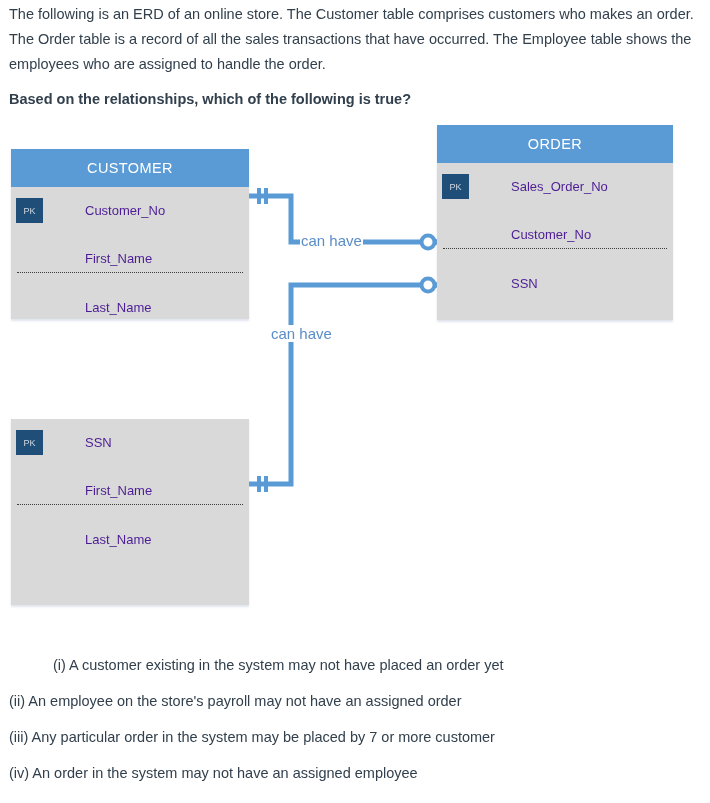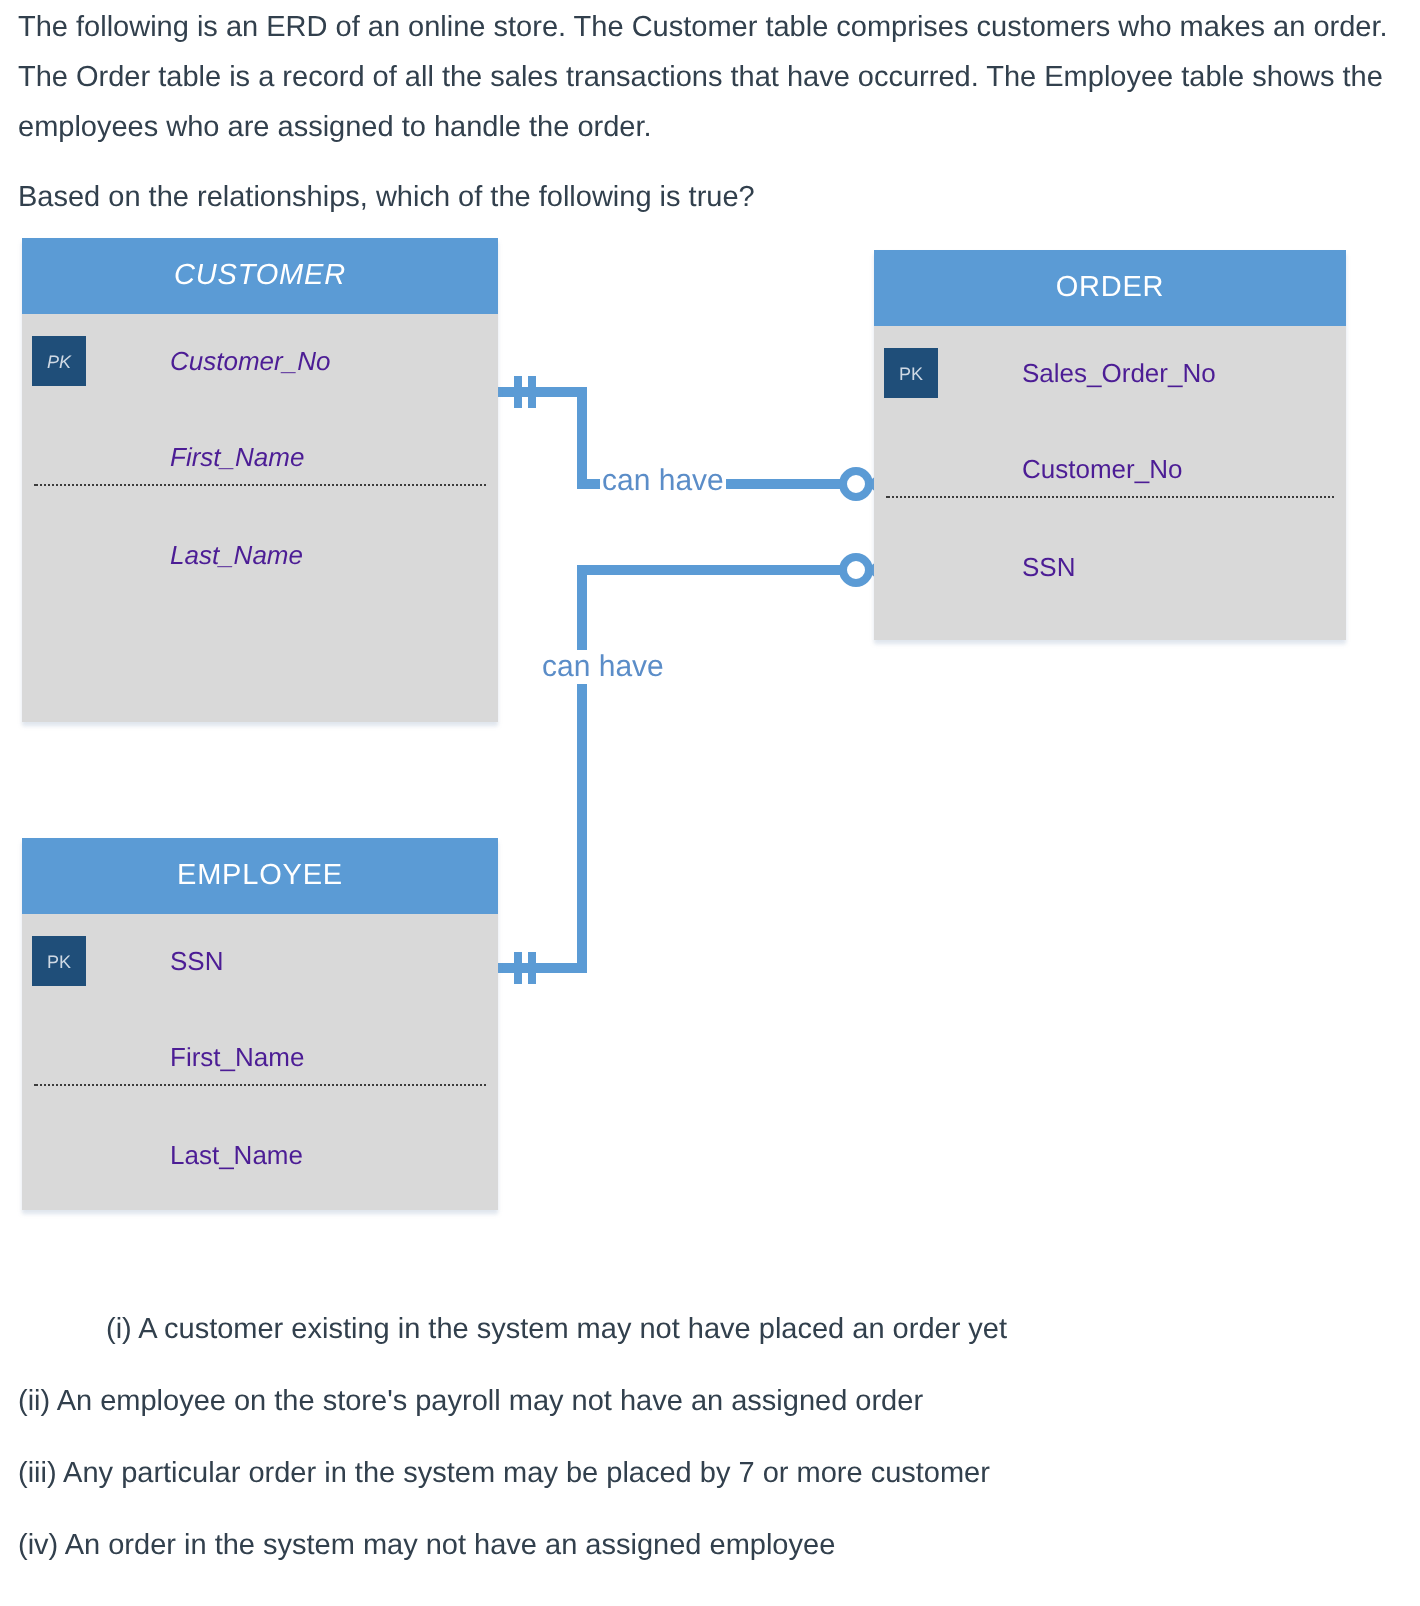--- a/index.html
+++ b/index.html
@@ -19,21 +19,21 @@
   
   .prose {
     position: absolute;
     left: 9px;
     width: 694px;
     font-size: 14.5px;
     line-height: 25px;
     color: #32404d;
   }
   #intro-paragraph { top: 2px; }
-  #question-prompt { top: 87px; }
+  #question-prompt { top: 87px; font-weight: bold; }
 
   
   #erd-diagram {
     position: absolute;
     left: 0;
     top: 118px;
     width: 710px;
     height: 510px;
   }
   #erd-connectors {
@@ -90,21 +90,21 @@
     color: #4c1d95;
   }
   .pk-divider {
     position: absolute;
     left: 6px;
     right: 6px;
     border-top: 1px dotted #3c3c3c;
     height: 0;
   }
 
-  #entity-customer { left: 11px; top: 1px;  width: 238px; height: 242px; font-style: italic; }
+  #entity-customer { left: 11px; top: 31px;  width: 238px; height: 170px; }
   #entity-order    { left: 437px; top: 7px;  width: 236px; height: 195px; }
   #entity-employee { left: 11px; top: 301px; width: 238px; height: 186px; }
 
   #entity-customer .pk-divider { top: 85px; }
   #entity-order    .pk-divider { top: 85px; }
   #entity-employee .pk-divider { top: 85px; }
 
   
   .rel-label {
     position: absolute;
@@ -191,21 +191,20 @@
       <div class="attr-row">
         <span class="attr-name">Customer_No</span>
       </div>
       <div class="attr-row">
         <span class="attr-name">SSN</span>
       </div>
     </div>
   </div>
 
   <div class="entity" id="entity-employee">
-    <div class="entity-header">EMPLOYEE</div>
     <div class="entity-body">
       <div class="attr-row first">
         <span class="pk-badge">PK</span>
         <span class="attr-name">SSN</span>
       </div>
       <div class="pk-divider"></div>
       <div class="attr-row">
         <span class="attr-name">First_Name</span>
       </div>
       <div class="attr-row">

